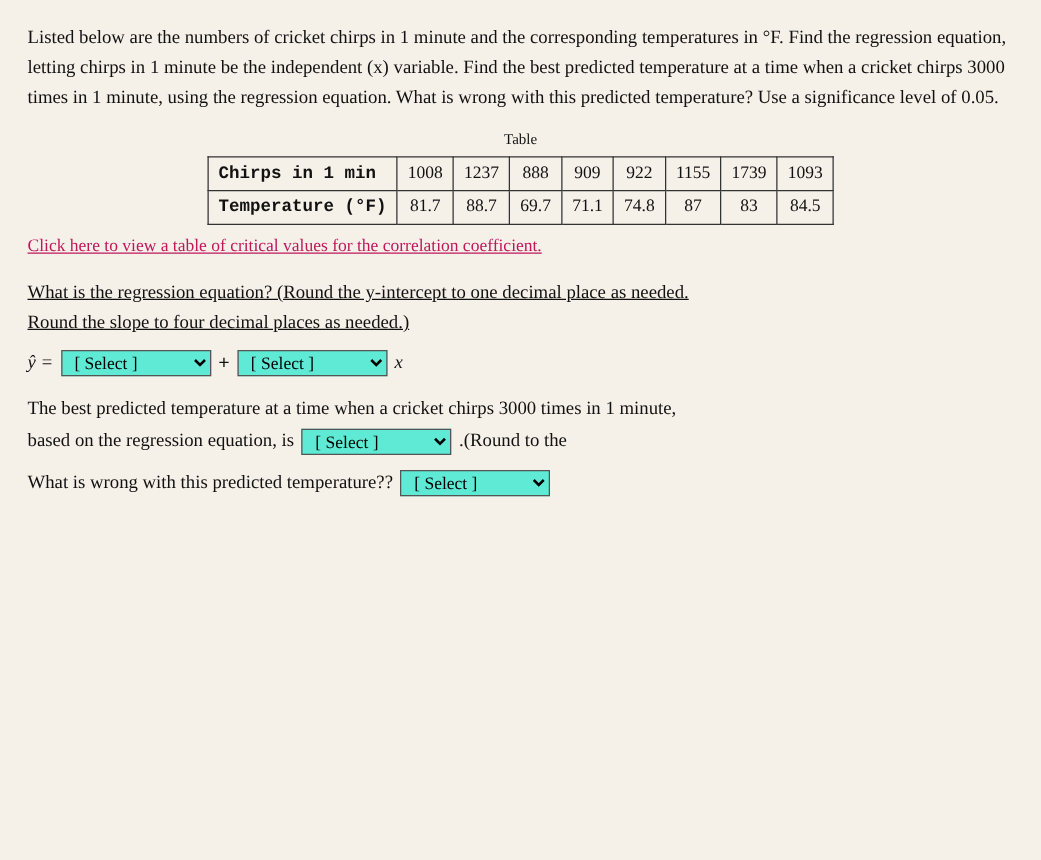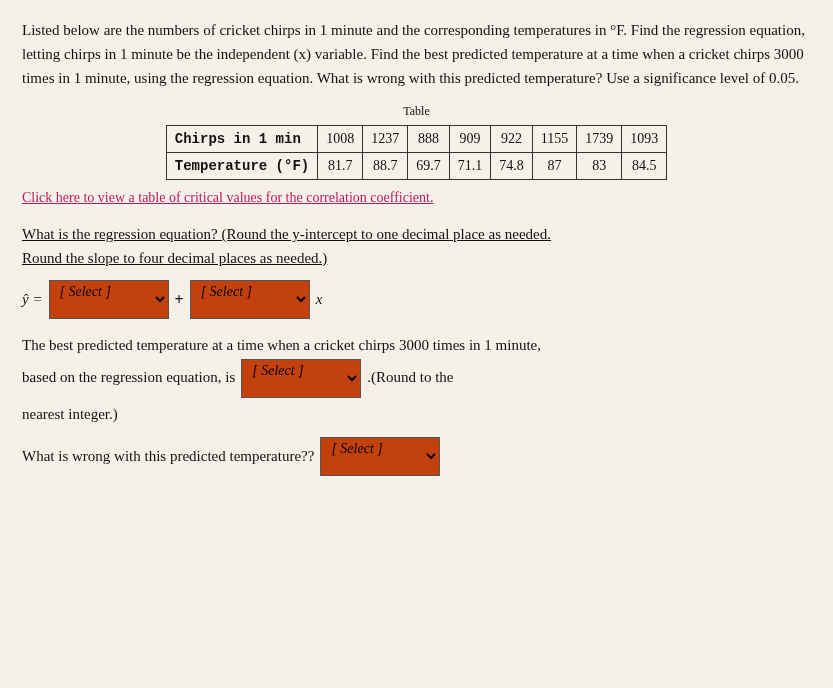--- a/index.html
+++ b/index.html
@@ -57,27 +57,26 @@
       margin-bottom: 14px;
       flex-wrap: wrap;
     }
     .y-hat-label {
       font-size: 15px;
       font-style: italic;
     }
     select {
       font-size: 14px;
       font-family: Georgia, serif;
-      padding: 2px 20px 18px 6px;
+      padding: 2px 20px 0 6px;
       border: 1px solid #555;
-      background: #c2410c;
+      background: #5eead4;
       appearance: auto;
       min-width: 120px;
       cursor: pointer;
-      font-style: italic;
     }
     .plus-sign {
       font-size: 16px;
       font-weight: bold;
     }
     .x-label {
       font-size: 15px;
       font-style: italic;
     }
     .pred-text {
@@ -158,21 +157,20 @@
 
 <div class="pred-text">
   <p>The best predicted temperature at a time when a cricket chirps 3000 times in 1 minute,</p>
   <div class="inline-select-row">
     <span>based on the regression equation, is</span>
     <select>
       <option>[ Select ]</option>
     </select>
     <span>.(Round to the</span>
   </div>
-  <p>nearest integer.)</p>
 </div>
 
 <div class="wrong-row">
   <span>What is wrong with this predicted temperature??</span>
   <select>
     <option>[ Select ]</option>
   </select>
 </div>
 
 </body></html>

